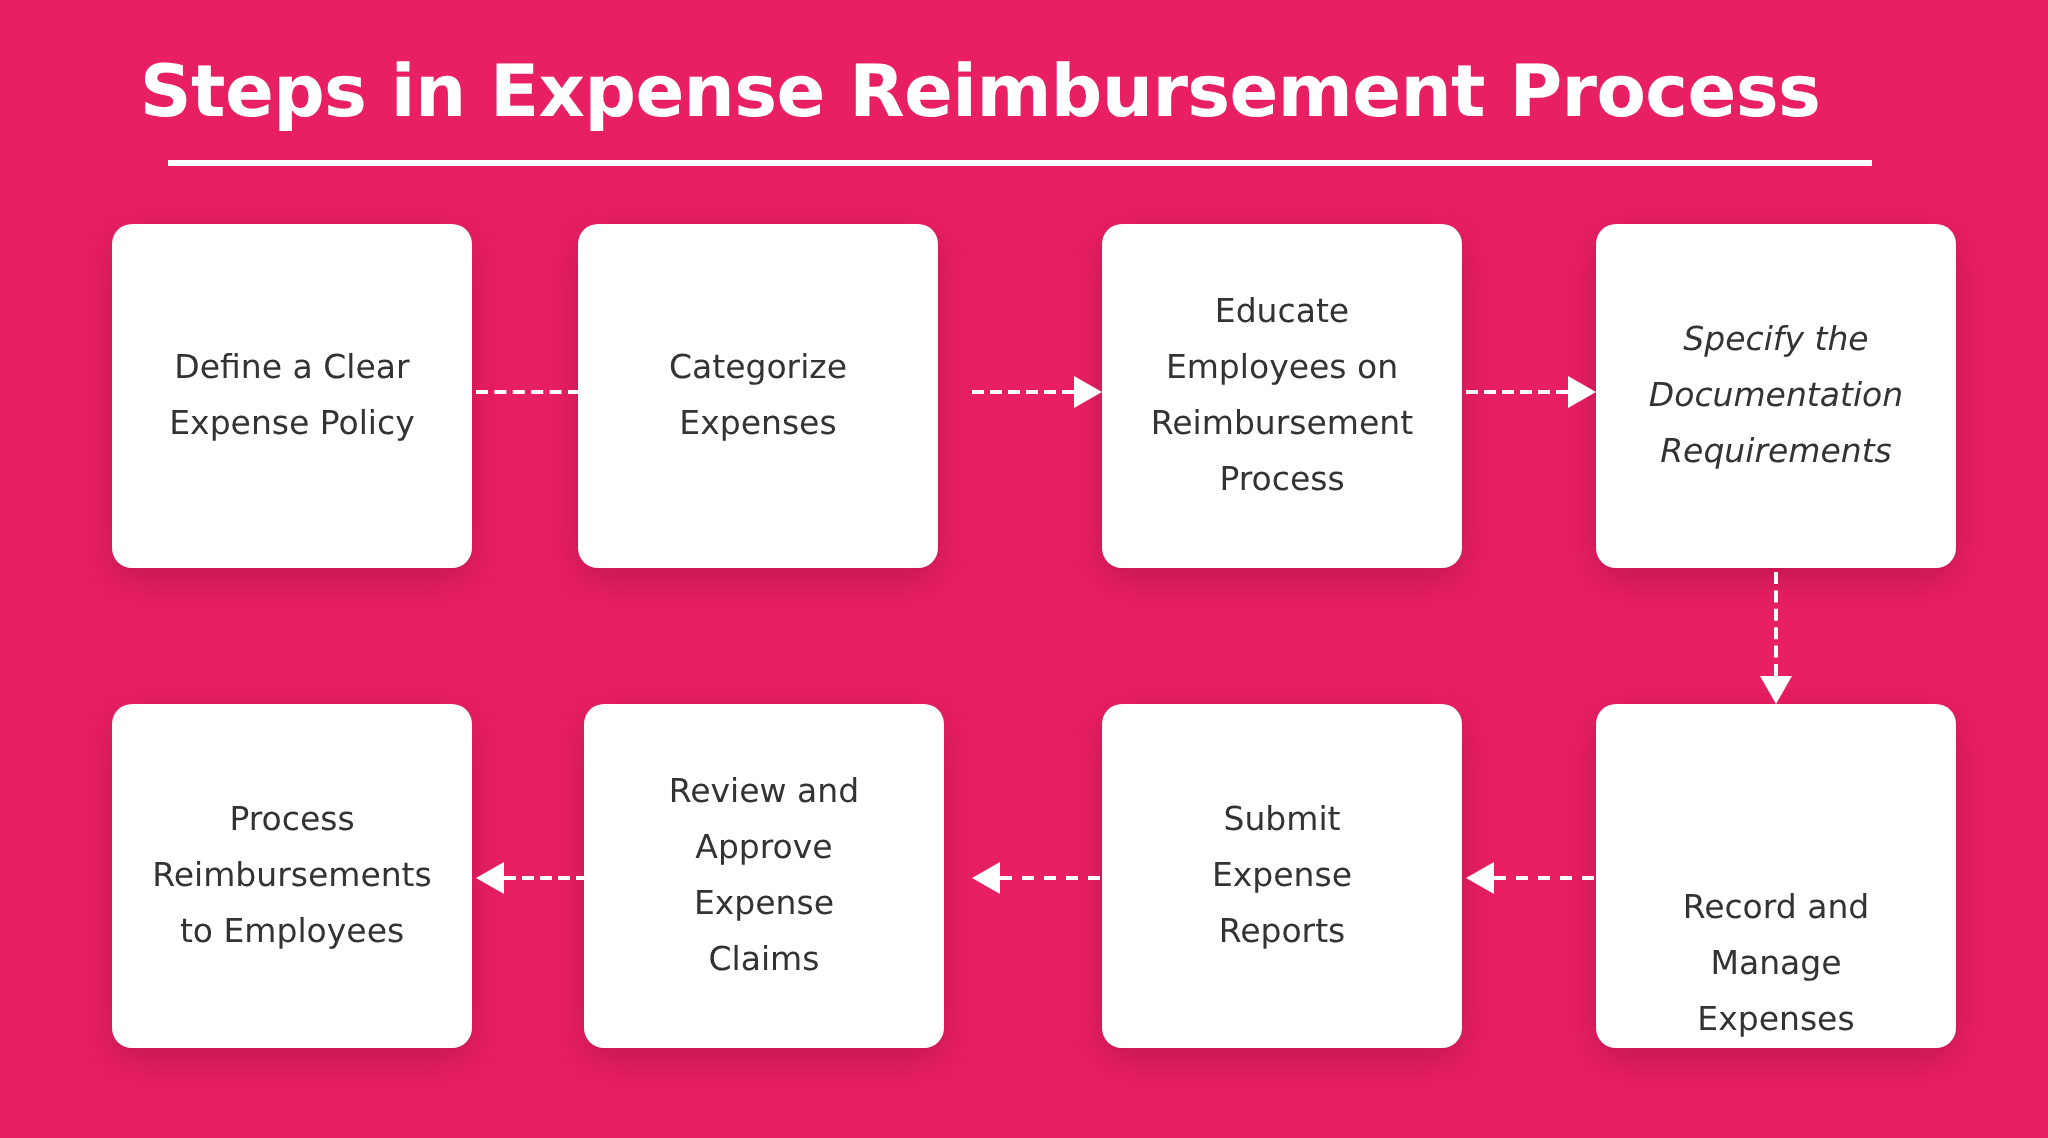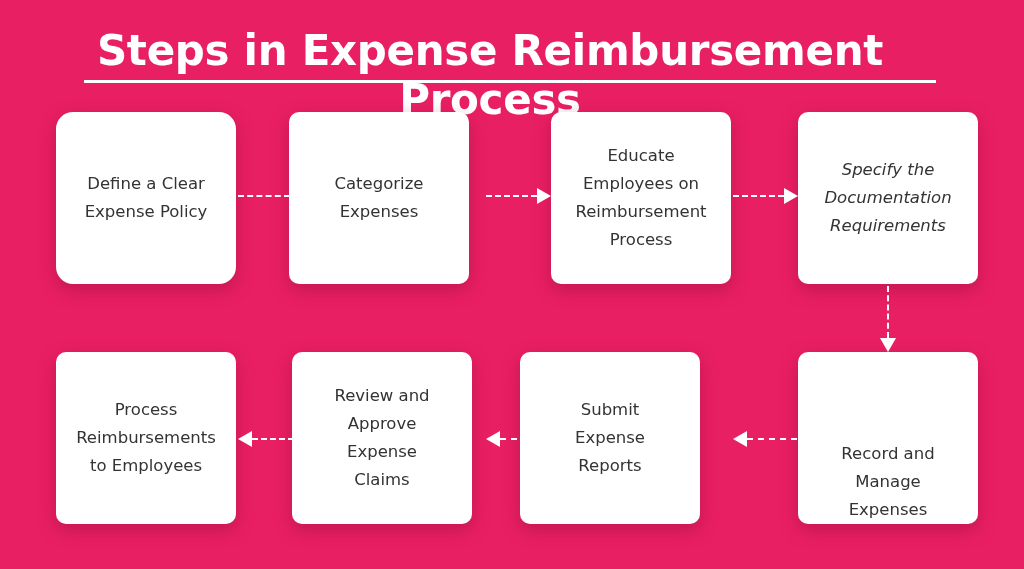--- a/index.html
+++ b/index.html
@@ -4,21 +4,21 @@
 <style>
   html, body { margin: 0; padding: 0; }
   body {
     width: 1024px; height: 569px; overflow: hidden;
     background: #E91F63;
     font-family: "Liberation Sans", "DejaVu Sans", sans-serif;
     position: relative;
   }
   .title {
     position: absolute; left: 0; top: 26px; width: 980px;
-    text-align: center; color: #fff; font-weight: bold; font-size: 42px;
+    text-align: center; color: #fff; font-weight: bold; font-size: 36px;
     font-family: "DejaVu Sans", sans-serif; letter-spacing: -0.3px;
   }
   .rule {
     position: absolute; left: 84px; top: 80px; width: 852px; height: 3px;
     background: #fff;
   }
   .box {
     position: absolute; width: 180px; height: 172px; background: #fff;
     border-radius: 10px;
     box-shadow: 0 6px 18px rgba(120, 10, 50, 0.35);
@@ -33,21 +33,21 @@
   .tri-r { position: absolute; width: 0; height: 0; border-top: 8px solid transparent; border-bottom: 8px solid transparent; border-left: 14px solid #fff; }
   .tri-l { position: absolute; width: 0; height: 0; border-top: 8px solid transparent; border-bottom: 8px solid transparent; border-right: 14px solid #fff; }
   .tri-d { position: absolute; width: 0; height: 0; border-left: 8px solid transparent; border-right: 8px solid transparent; border-top: 14px solid #fff; }
 </style>
 </head>
 <body>
 
 <div class="title">Steps in Expense Reimbursement Process</div>
 <div class="rule"></div>
 
-<div class="box" style="left:56px;top:112px;border-radius:17px;">
+<div class="box" style="left:56px;top:112px;">
   <span>Define a Clear
 Expense Policy</span>
 </div>
 <div class="box" style="left:289px;top:112px;">
   <span>Categorize
 Expenses</span>
 </div>
 <div class="box" style="left:551px;top:112px;">
   <span>Educate
 Employees on
@@ -58,21 +58,21 @@
   <span>Specify the
 Documentation
 Requirements</span>
 </div>
 
 <div class="box" style="left:798px;top:352px;align-items:flex-end;">
   <span>Record and
 Manage
 Expenses</span>
 </div>
-<div class="box" style="left:520px;top:352px;">
+<div class="box" style="left:551px;top:352px;">
   <span>Submit
 Expense
 Reports</span>
 </div>
 <div class="box" style="left:292px;top:352px;">
   <span>Review and
 Approve
 Expense
 Claims</span>
 </div>

